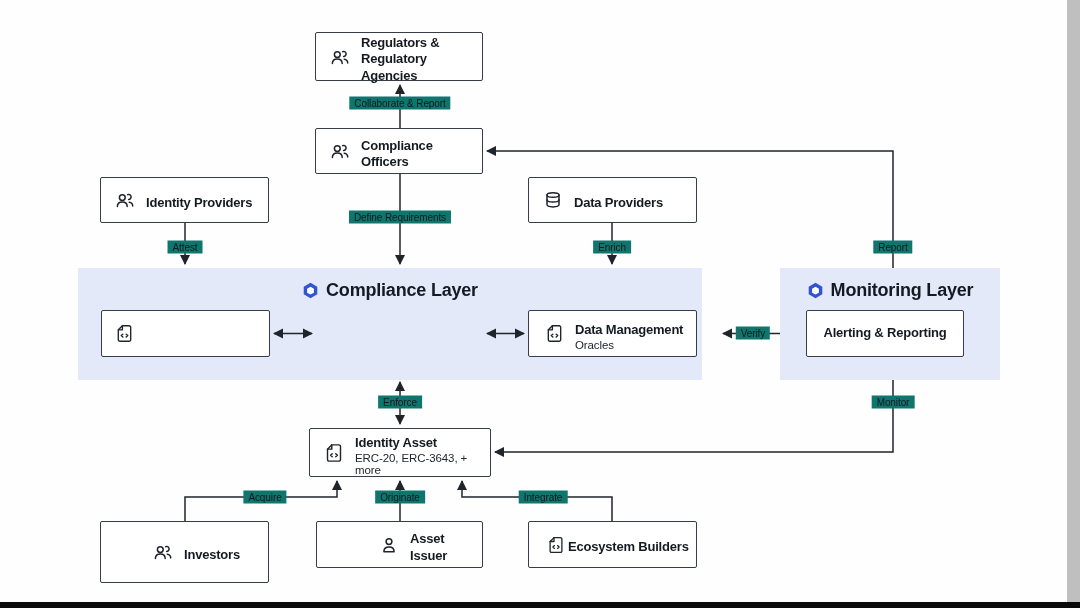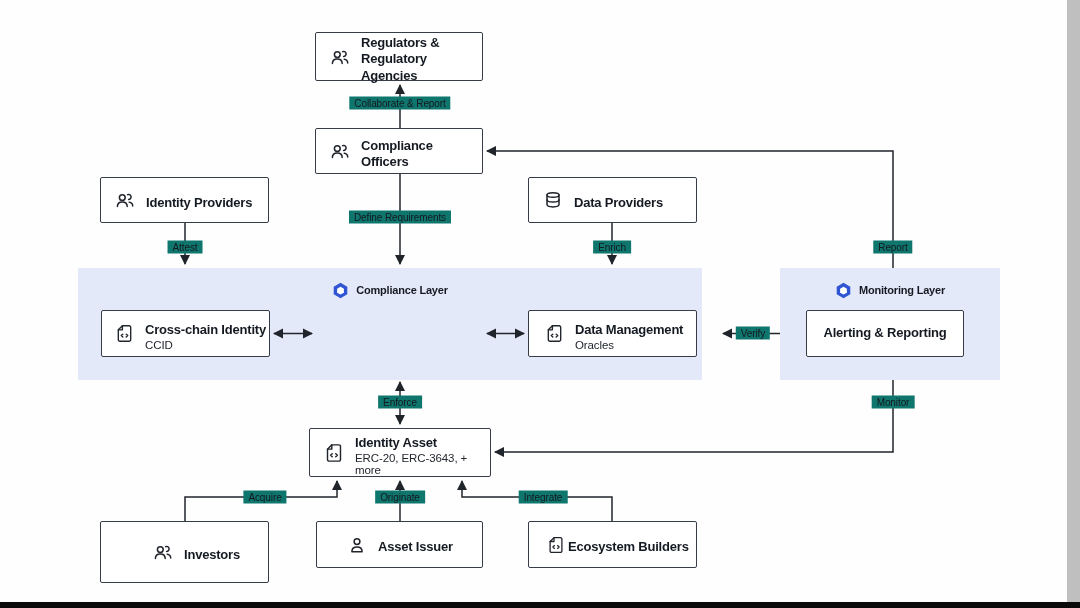--- a/index.html
+++ b/index.html
@@ -3,21 +3,21 @@
 <meta charset="utf-8">
 <style>
   html,body{margin:0;padding:0;background:#fff;}
   .stage{position:relative;width:1080px;height:608px;background:#fefefe;overflow:hidden;
          font-family:"Liberation Sans","DejaVu Sans",sans-serif;color:#1b1f27;}
   .gray-strip{position:absolute;top:0;right:0;width:13px;height:608px;background:#bfbfbf;}
   .black-bar{position:absolute;left:0;bottom:0;width:1080px;height:6px;background:#0a0a0a;z-index:9;}
   svg.connectors{position:absolute;left:0;top:0;z-index:1;}
   .band{position:absolute;background:#e4e9fa;z-index:0;}
   .band-header{position:absolute;display:flex;align-items:center;justify-content:center;gap:7px;z-index:2;}
-  .band-header .bh-label{font-weight:bold;font-size:11px;letter-spacing:-0.2px;color:#151a22;}
+  .band-header .bh-label{font-weight:bold;font-size:18px;letter-spacing:-0.2px;color:#151a22;}
   .node{position:absolute;background:#fff;border:1.6px solid #373d48;border-radius:2px;
         display:flex;align-items:center;gap:11px;padding-left:14px;box-sizing:border-box;z-index:2;}
   .node.center{justify-content:center;padding-left:0;}
   .node .title{font-weight:bold;font-size:13px;line-height:1.25;letter-spacing:-0.2px;color:#151a22;}
   .node .subtitle{font-size:11.5px;color:#22262e;margin-top:1px;letter-spacing:-0.1px;}
   .node .txt{display:flex;flex-direction:column;justify-content:center;margin-top:6px;}
   .edge-label{position:absolute;transform:translate(-50%,-50%);background:#0f766e;
               font-size:10px;color:#15181e;padding:1px 5px;white-space:nowrap;z-index:3;letter-spacing:-0.1px;}
   .ic{flex:0 0 auto;display:block;}
 </style>
@@ -114,24 +114,20 @@
         <div class="title">Data Providers</div>
       </div>
   </div>
 
   <div class="node" style="left:101px;top:310px;width:169px;height:47px;padding-left:12px;gap:10px;">
     <svg class="ic" width="21" height="21" viewBox="0 0 20 20" fill="none" stroke="#20242b" stroke-width="1.3" stroke-linecap="round" stroke-linejoin="round">
       <path d="M8,2.6 h6.4 a1.5,1.5 0 0 1 1.5,1.5 v11.8 a1.5,1.5 0 0 1 -1.5,1.5 H5.6 a1.5,1.5 0 0 1 -1.5,-1.5 V6.5 z"></path>
       <path d="M8,2.6 V6.5 H4.1"></path>
       <path d="M8.4,10.6 l-1.5,1.4 1.5,1.4 M11.6,10.6 l1.5,1.4 -1.5,1.4"></path>
     </svg>
-    <div class="txt">
-      <div class="title">Cross-chain Identity</div>
-      <div class="subtitle">CCID</div>
-    </div>
   </div>
 
 
   <div class="node" style="left:528px;top:310px;width:169px;height:47px;padding-left:15px;gap:10px;">
     <svg class="ic" width="21" height="21" viewBox="0 0 20 20" fill="none" stroke="#20242b" stroke-width="1.3" stroke-linecap="round" stroke-linejoin="round">
       <path d="M8,2.6 h6.4 a1.5,1.5 0 0 1 1.5,1.5 v11.8 a1.5,1.5 0 0 1 -1.5,1.5 H5.6 a1.5,1.5 0 0 1 -1.5,-1.5 V6.5 z"></path>
       <path d="M8,2.6 V6.5 H4.1"></path>
       <path d="M8.4,10.6 l-1.5,1.4 1.5,1.4 M11.6,10.6 l1.5,1.4 -1.5,1.4"></path>
     </svg>
     <div class="txt">
@@ -161,21 +157,21 @@
       <circle cx="7.3" cy="7.6" r="2.9"></circle>
       <path d="M2.4,16.6 c0-3 2.2-4.6 4.9-4.6 s4.9,1.6 4.9,4.6"></path>
       <path d="M12.6,4.6 a2.5,2.5 0 1 1 1.0,4.8"></path>
       <path d="M14.2,12.2 c2.3,0.3 3.5,1.7 3.5,3.7"></path>
     </svg>
     <div class="txt">
         <div class="title">Investors</div>
       </div>
   </div>
 
-  <div class="node" style="left:316px;top:521px;width:167px;height:47px;padding-left:30px;">
+  <div class="node" style="left:316px;top:521px;width:167px;height:47px;padding-left:62px;">
     <svg class="ic" width="20" height="20" viewBox="0 0 20 20" fill="none" stroke="#20242b" stroke-width="1.5" stroke-linecap="round" stroke-linejoin="round">
       <circle cx="10" cy="6.6" r="2.9"></circle>
       <path d="M4.9,16.8 c0-3.2 2.3-4.7 5.1-4.7 s5.1,1.5 5.1,4.7 z"></path>
     </svg>
     <div class="txt">
         <div class="title">Asset Issuer</div>
       </div>
   </div>
 
   <div class="node" style="left:528px;top:521px;width:169px;height:47px;padding-left:17px;gap:2px;">

